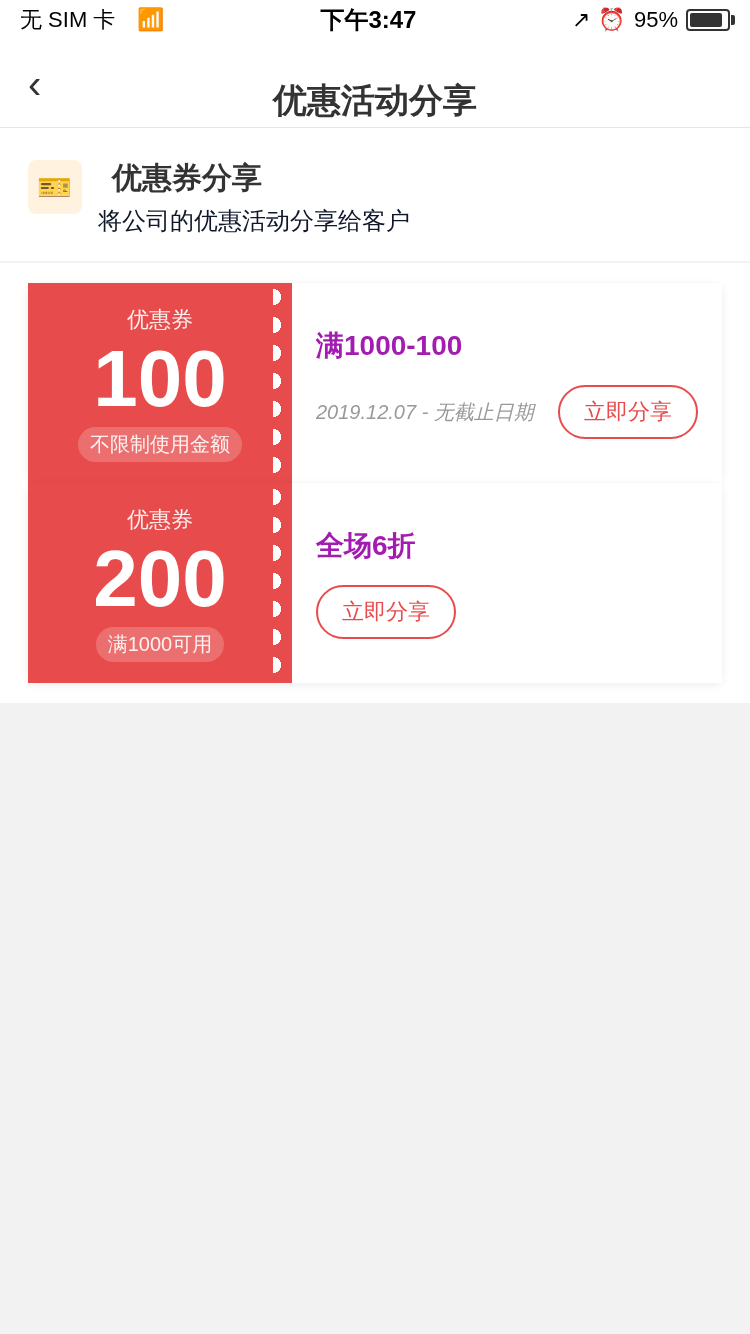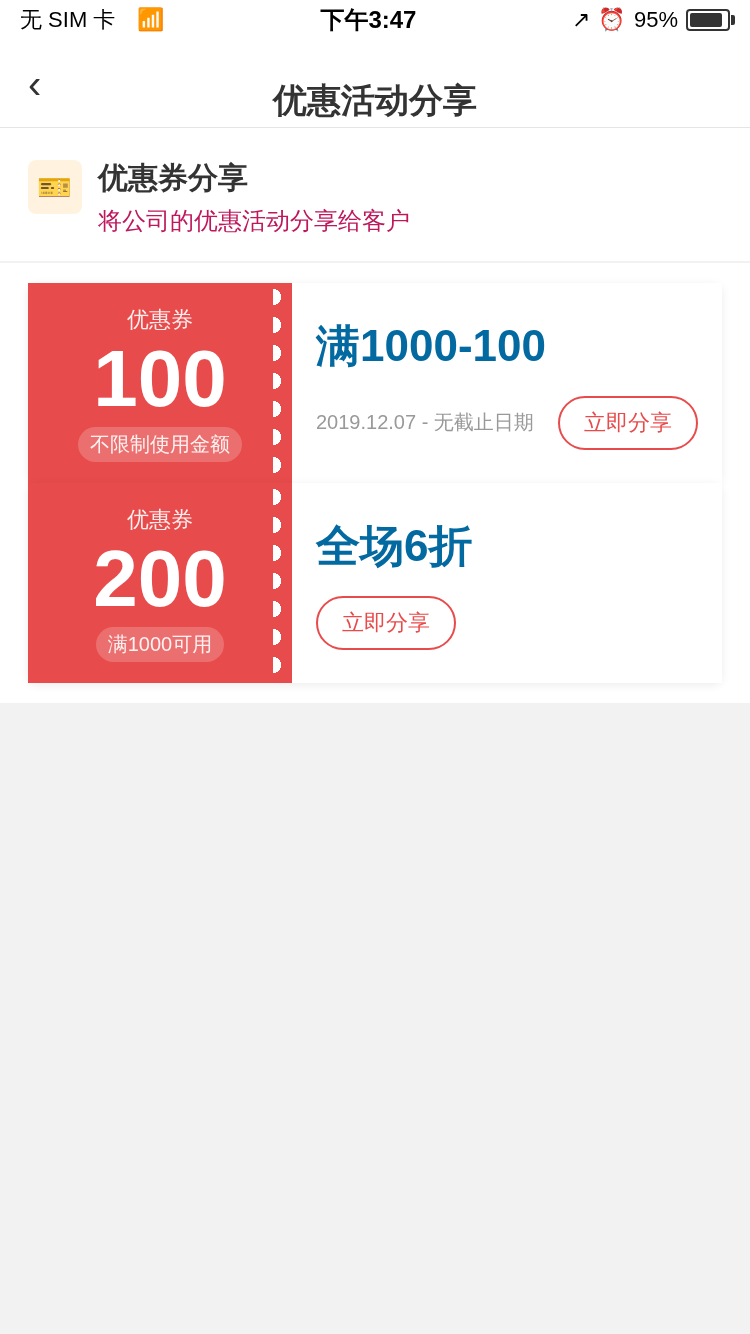--- a/index.html
+++ b/index.html
@@ -114,24 +114,25 @@
       justify-content: center;
       font-size: 28px;
       flex-shrink: 0;
       margin-top: 2px;
     }
     .section-text h2 {
       font-size: 30px;
       font-weight: 600;
       color: #333;
       margin-bottom: 6px;
+      margin-left: 14px;
     }
     .section-text p {
       font-size: 24px;
-      color: #be185d;
+      color: #0f172a;
     }
 
     
     .coupons-area {
       background: #fff;
       padding: 20px 28px;
       display: flex;
       flex-direction: column;
     }
 
@@ -195,35 +196,36 @@
       flex: 1;
       background: #fff;
       display: flex;
       flex-direction: column;
       justify-content: center;
       padding: 0 24px;
       position: relative;
     }
 
     .coupon-title {
-      font-size: 44px;
+      font-size: 28px;
       font-weight: 700;
-      color: #0369a1;
+      color: #a21caf;
       margin-bottom: 20px;
     }
 
     .coupon-footer {
       display: flex;
       align-items: center;
       justify-content: space-between;
     }
 
     .coupon-date {
       font-size: 20px;
       color: #999;
+      font-style: italic;
     }
 
     .share-btn {
       border: 2px solid #e84b4b;
       color: #e84b4b;
       background: transparent;
       border-radius: 30px;
       padding: 10px 24px;
       font-size: 22px;
       cursor: pointer;

